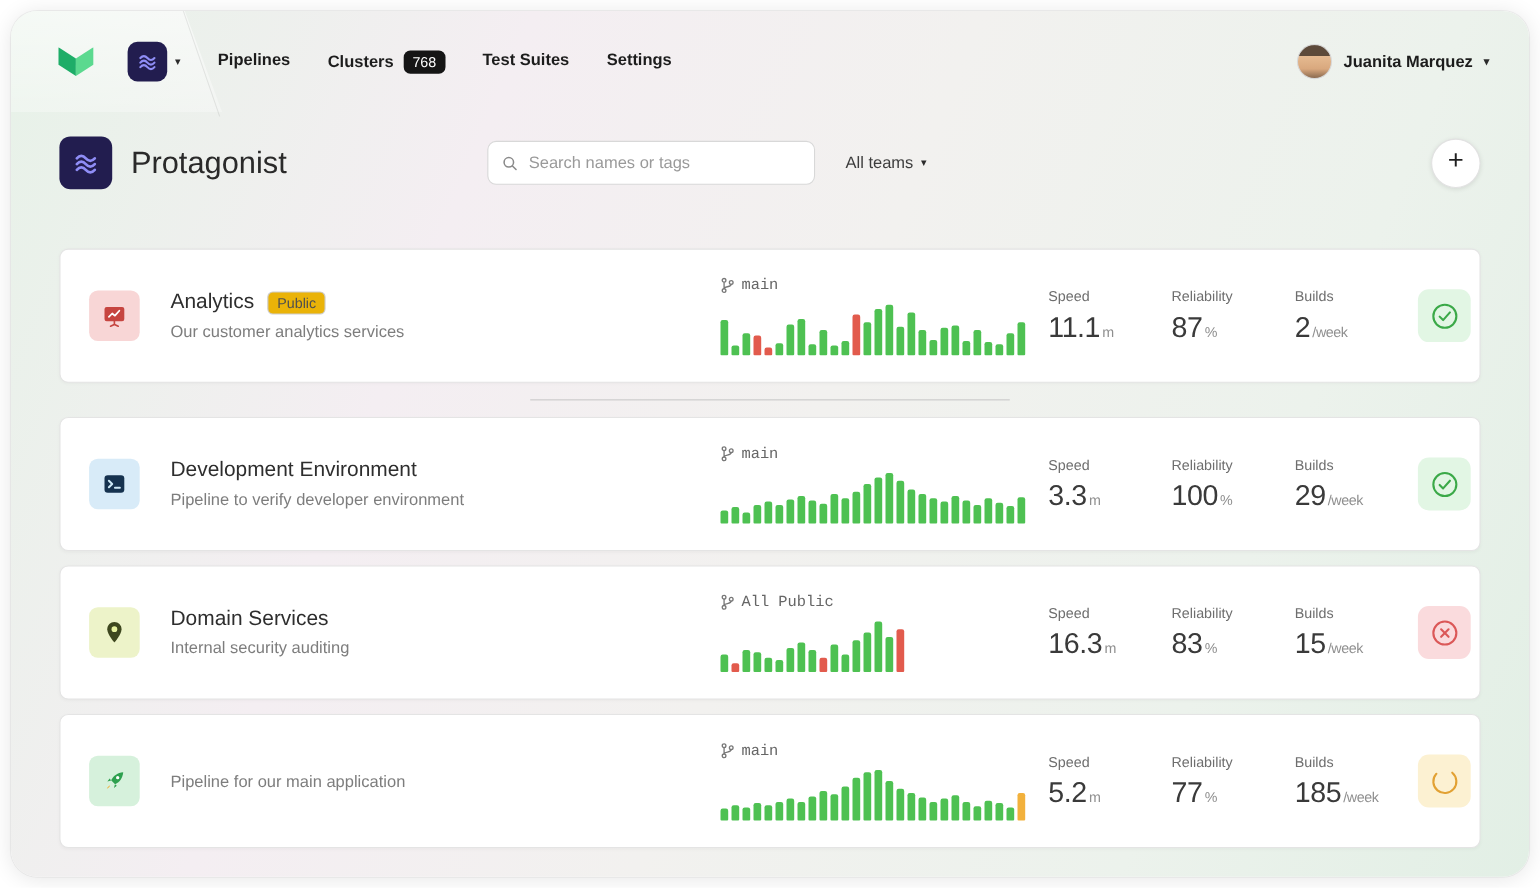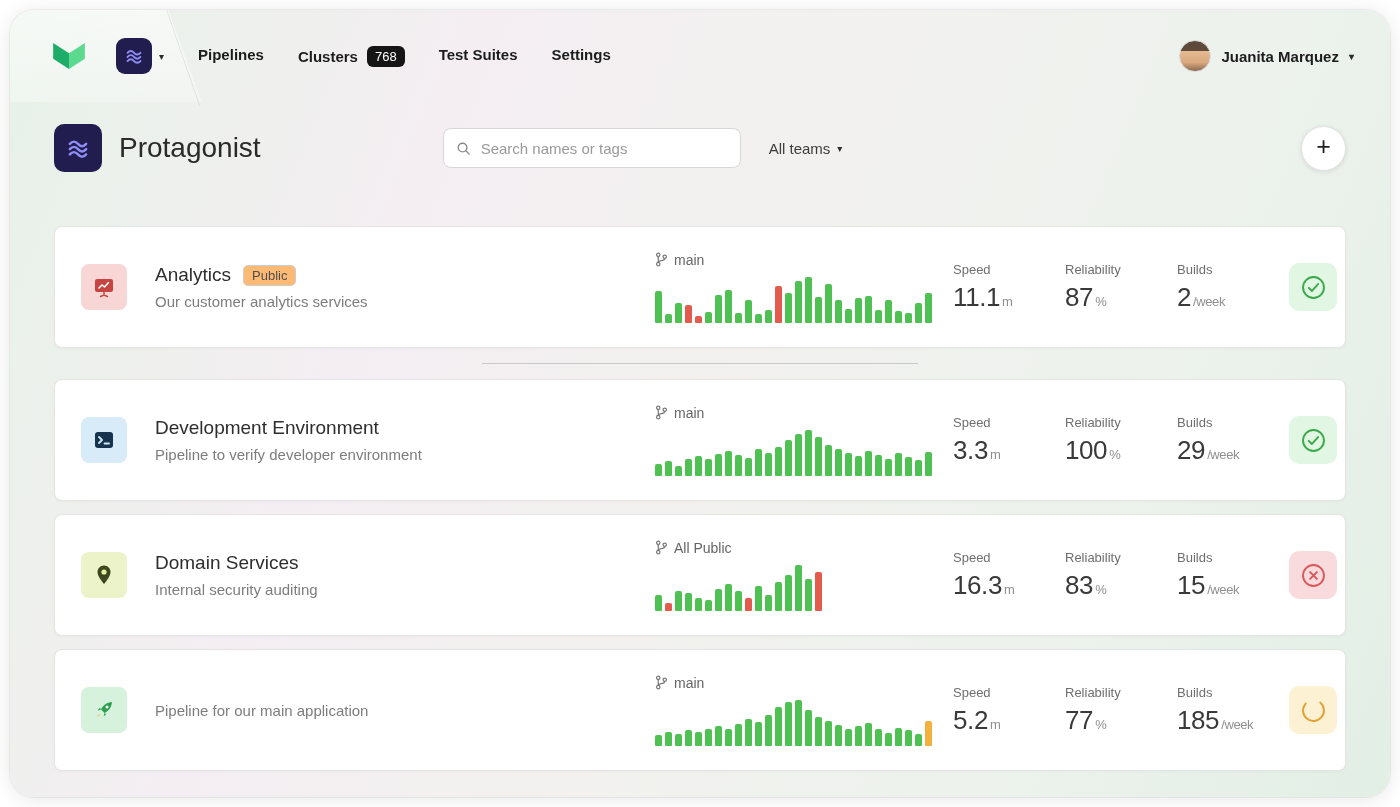--- a/index.html
+++ b/index.html
@@ -46,24 +46,24 @@
 
   
   .cards { padding:0 44px;margin-top:20px; }
   .card { background:#fff; border:1px solid #e4e4e4; border-radius:8px; height:122px; display:flex; align-items:center;
     padding:0 26px; margin-bottom:13px; box-shadow:0 1px 3px rgba(0,0,0,.03); }
   .p-icon { width:46px; height:46px; border-radius:8px; display:flex; align-items:center; justify-content:center; margin-right:28px; flex:none; }
   .picon-0 { background:#F8D6D6; } .picon-1 { background:#D8EBF8; } .picon-2 { background:#EDF3C9; } .picon-3 { background:#D6F1DC; }
   .c-text { width:500px; flex:none; }
   .title-row { display:flex; align-items:center; gap:12px; margin-bottom:7px; }
   .p-name { font-size:19px; font-weight:500; color:#2e2e2e; margin:0; }
-  .vis-badge { border:1px solid #cdcdcd; border-radius:5px; padding:2px 8px; font-size:13px; color:#4f4f4f; background:#fdba74; }
+  .vis-badge { border:1px solid #cdcdcd; border-radius:5px; padding:2px 8px; font-size:13px; color:#4f4f4f; background:#eab308; }
   .p-desc { font-size:15px; color:#7d7d7d; margin:0; }
   .c-chart { width:298px; flex:none; }
-  .branch { display:flex; align-items:center; gap:6px; font-size:14px; color:#666; margin-bottom:8px; font-weight:500; }
+  .branch { display:flex; align-items:center; gap:6px; font-size:14px; color:#666; margin-bottom:8px; font-weight:500;font-family:Liberation Mono, monospace; }
   .bars { display:flex; align-items:flex-end; gap:3px; height:47px; }
   .bar { width:7px; border-radius:2px 2px 1px 1px; }
   .metric { width:112px; flex:none; }
   .m-label { font-size:13px; color:#6e6e6e; margin-bottom:5px; }
   .m-value { font-size:26px; color:#3a3a3a; font-weight:500; letter-spacing:-0.4px; }
   .m-unit { font-size:13px; color:#8f8f8f; font-weight:400; margin-left:2px; }
   .status { width:48px; height:48px; border-radius:10px; display:flex; align-items:center; justify-content:center; margin-left:auto; flex:none; }
   .st-passed { background:#E2F6E4; } .st-failed { background:#FADBDD; } .st-running { background:#FCF1D2; }
   .reorder-divider { height:1px; background:#c9c9c9; width:436px; margin:15px auto; }
 </style>

